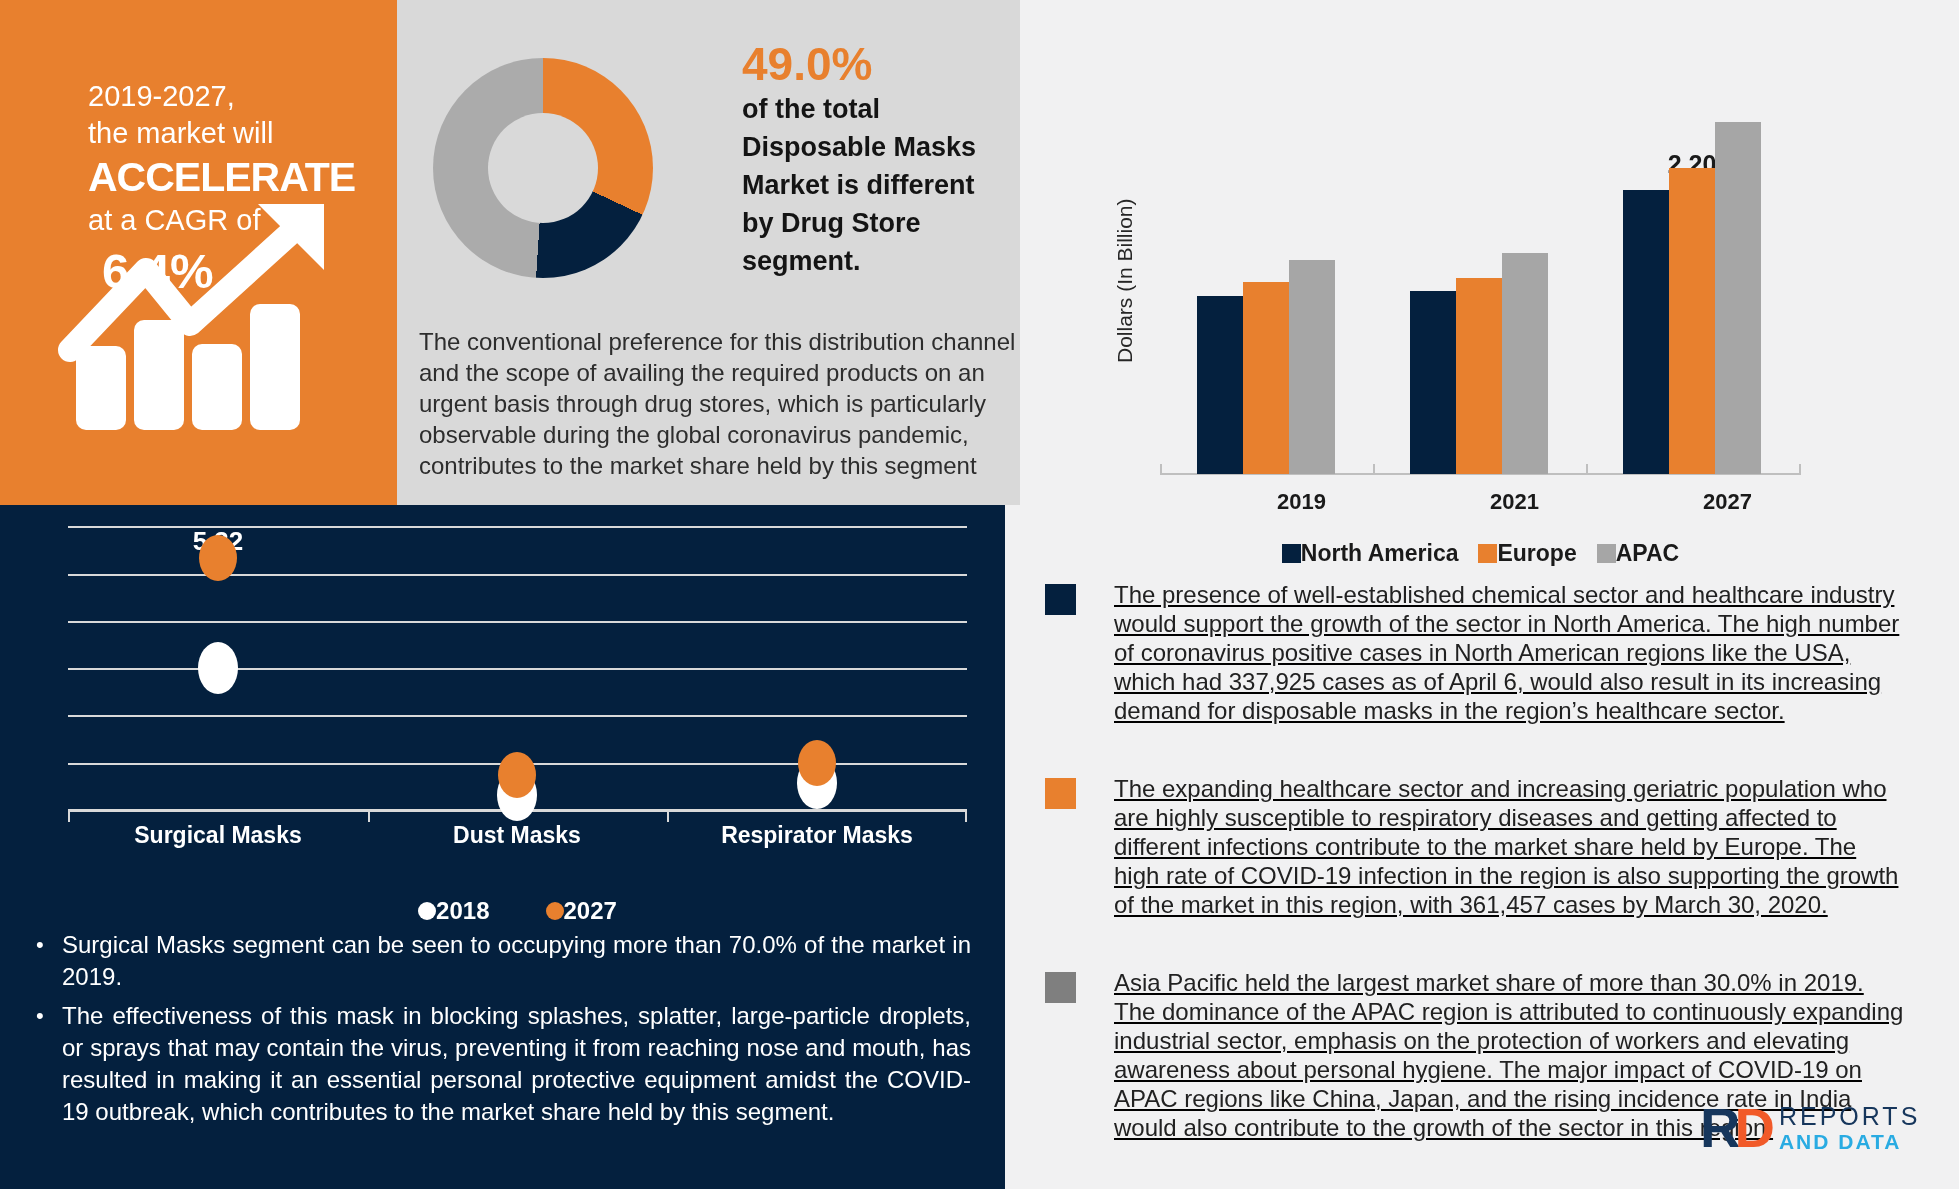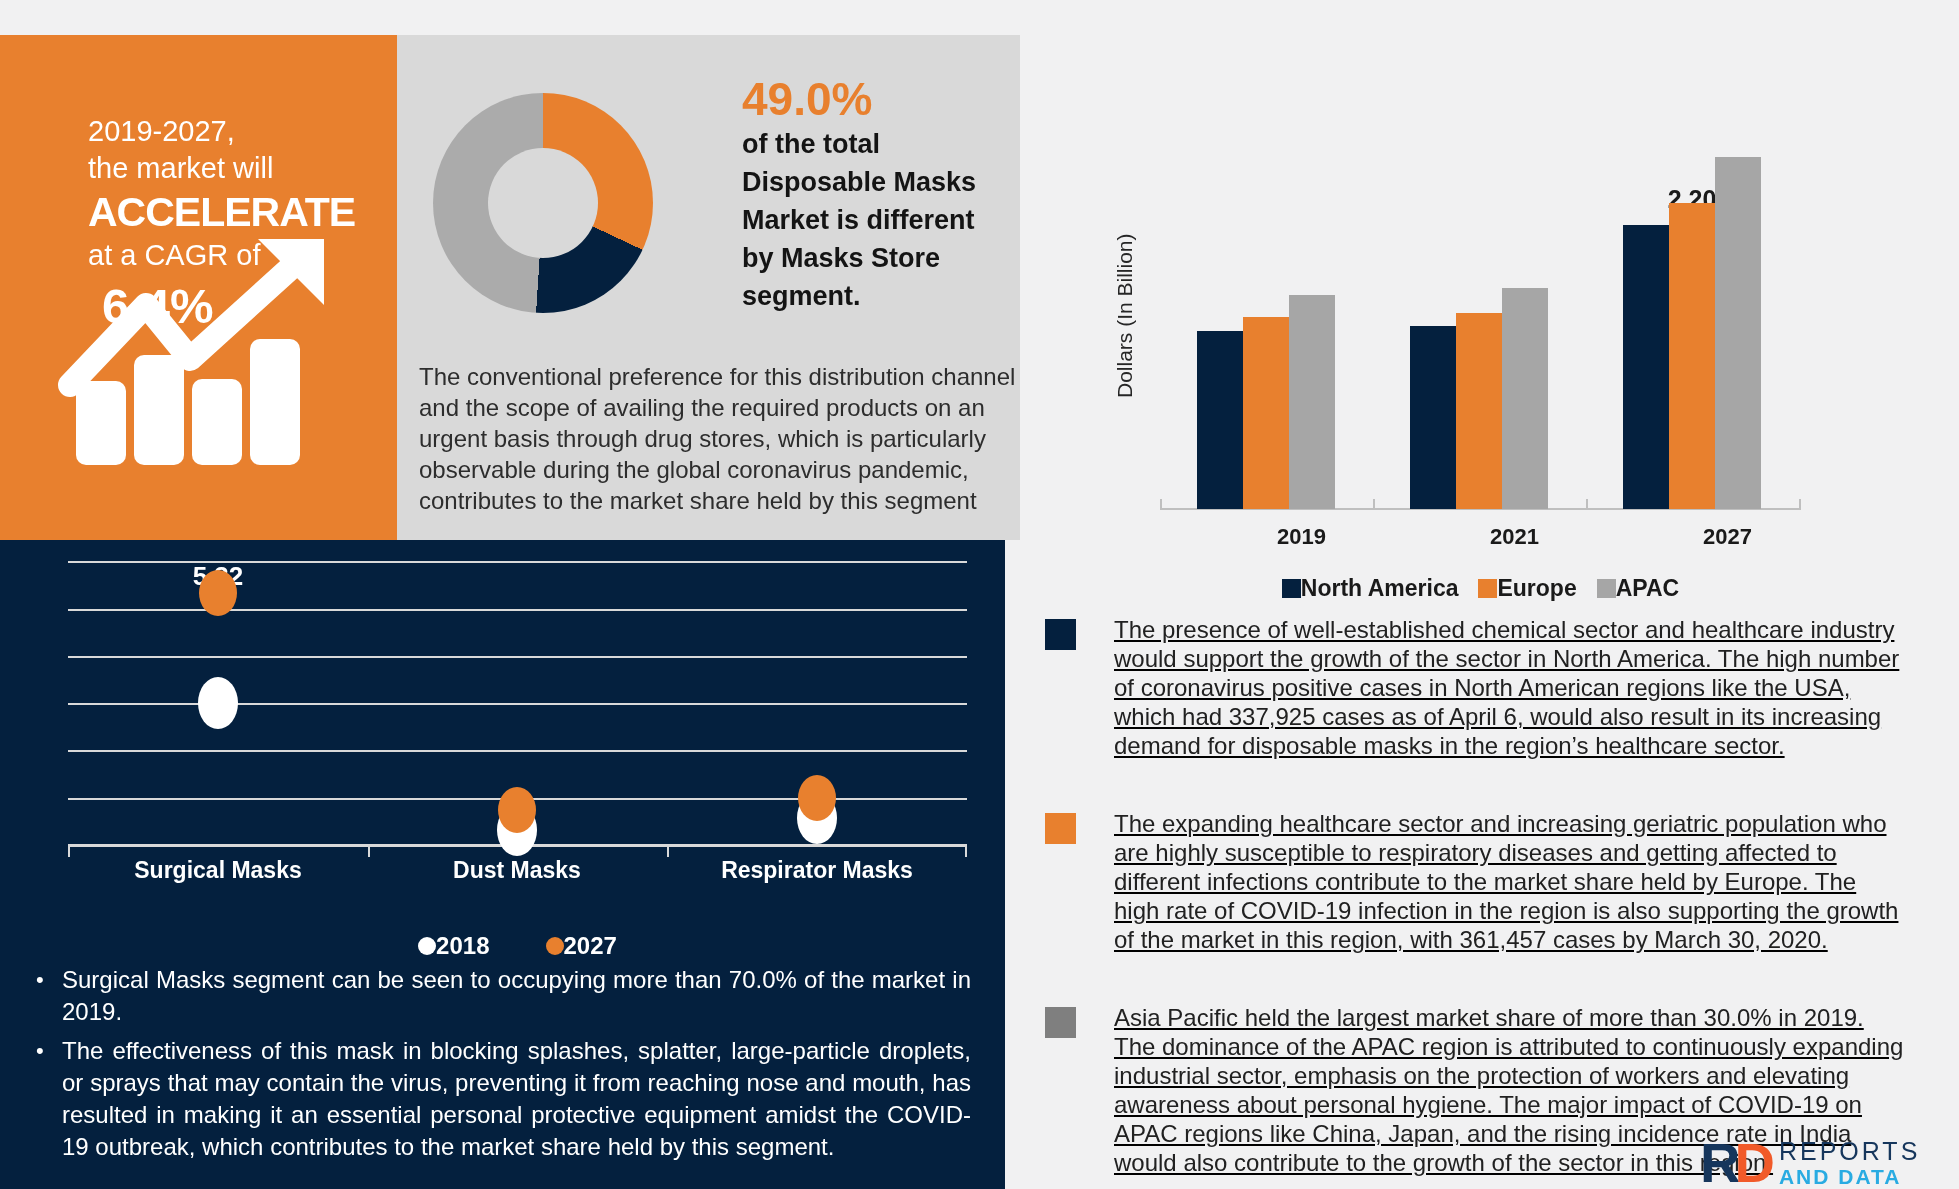--- a/index.html
+++ b/index.html
@@ -1,18 +1,18 @@
 <!DOCTYPE html>
 <html><head>
 <meta charset="utf-8">
 <style>
   * { margin:0; padding:0; box-sizing:border-box; }
   html,body { width:1959px; height:1189px; overflow:hidden; }
   body { font-family:"Liberation Sans", sans-serif; background:#f1f1f2; }
-  .canvas { position:relative; width:1959px; height:939px; background:#f1f1f2;margin-top:35px; }
+  .canvas { position:relative; width:1959px; height:939px; background:#f1f1f2; }
 
   
   .orange-box { position:absolute; left:0; top:0; width:397px; height:505px; background:#e8802e; }
   .cagr-text { position:absolute; left:88px; top:78px; color:#ffffff; }
   .cagr-line { font-size:29px; line-height:37px; }
   .cagr-big  { font-size:41px; font-weight:bold; line-height:50px; letter-spacing:-1px; }
   .cagr-pct  { font-size:49px; font-weight:bold; line-height:56px; margin-left:14px; margin-top:4px; }
   .growth-icon { position:absolute; left:58px; top:198px; }
 
   
@@ -92,21 +92,21 @@
 
   <div class="gray-box">
     <div class="donut" id="donut" style="background: conic-gradient(rgb(232, 128, 46) 0deg, rgb(232, 128, 46) 115.2deg, rgb(4, 32, 62) 115.2deg, rgb(4, 32, 62) 183.6deg, rgb(171, 171, 171) 183.6deg, rgb(171, 171, 171) 360deg);">
       <div class="donut-hole"></div>
     </div>
     <div class="stat-block">
       <div class="stat-pct">49.0%</div>
       <div class="stat-line">of the total</div>
       <div class="stat-line">Disposable Masks</div>
       <div class="stat-line">Market is different</div>
-      <div class="stat-line">by Masks Store</div>
+      <div class="stat-line">by Drug Store</div>
       <div class="stat-line">segment.</div>
     </div>
     <p class="gray-para">The conventional preference for this distribution channel and the scope of availing the required products on an urgent basis through drug stores, which is particularly observable during the global coronavirus pandemic, contributes to the market share held by this segment</p>
   </div>
 
   <div class="navy-panel">
     <div id="dotplot">
       <div class="dp-point-label">5.32</div>
       <div id="dot-legend">
           <div class="legend-item">

